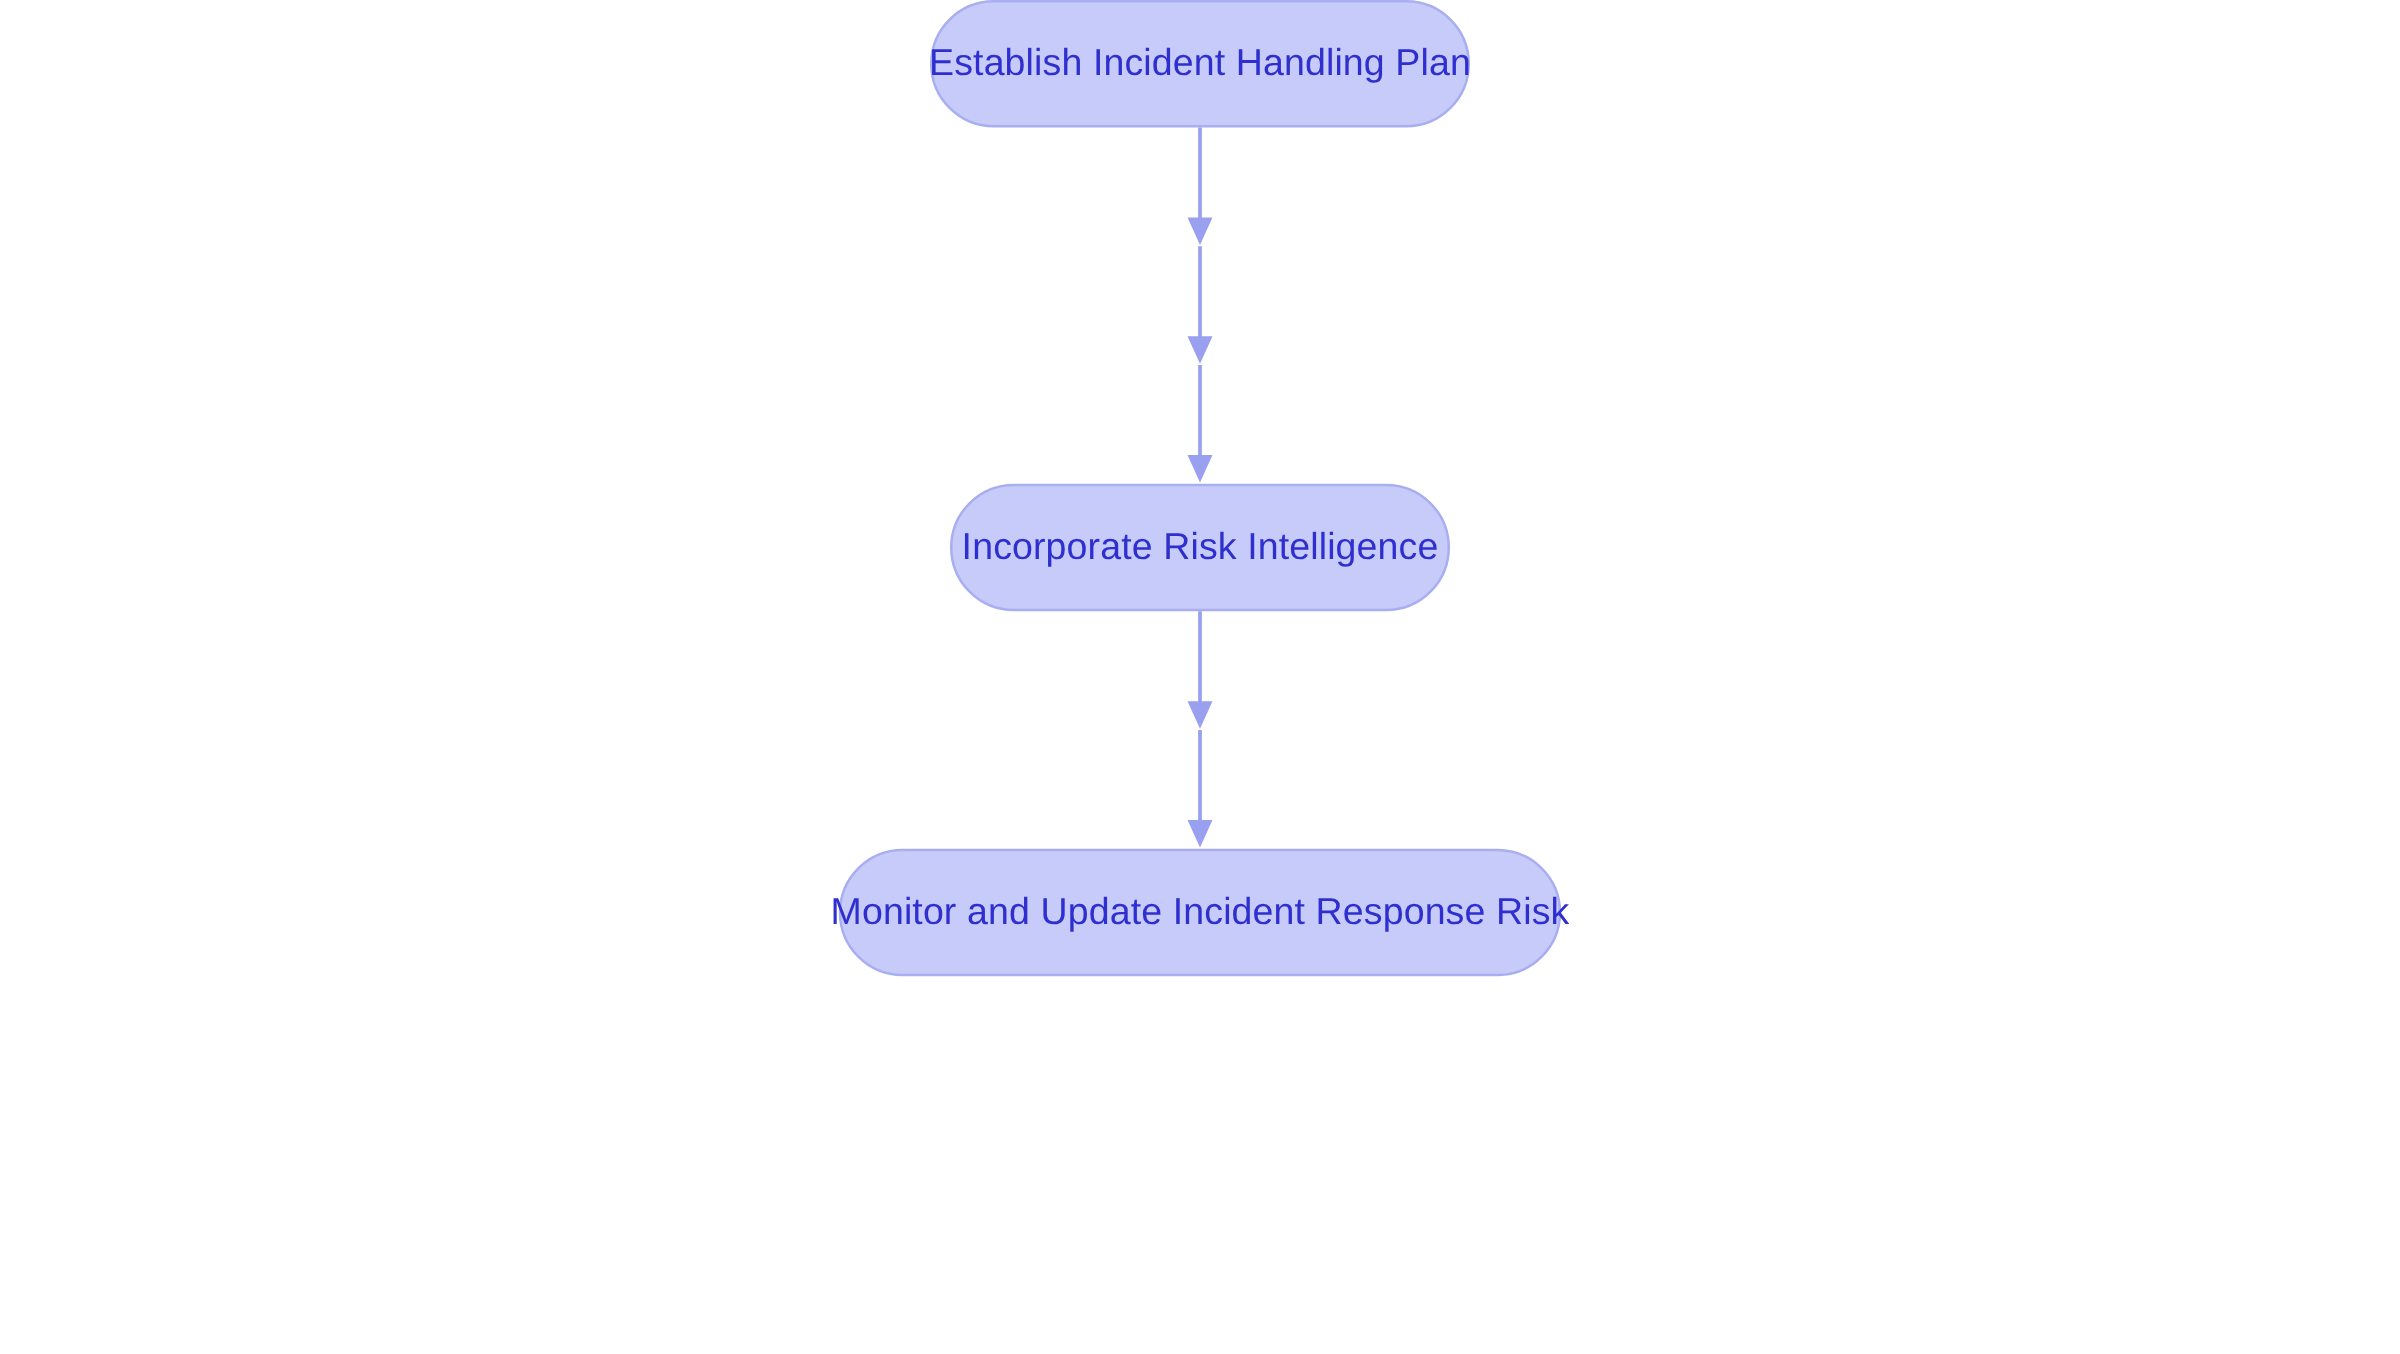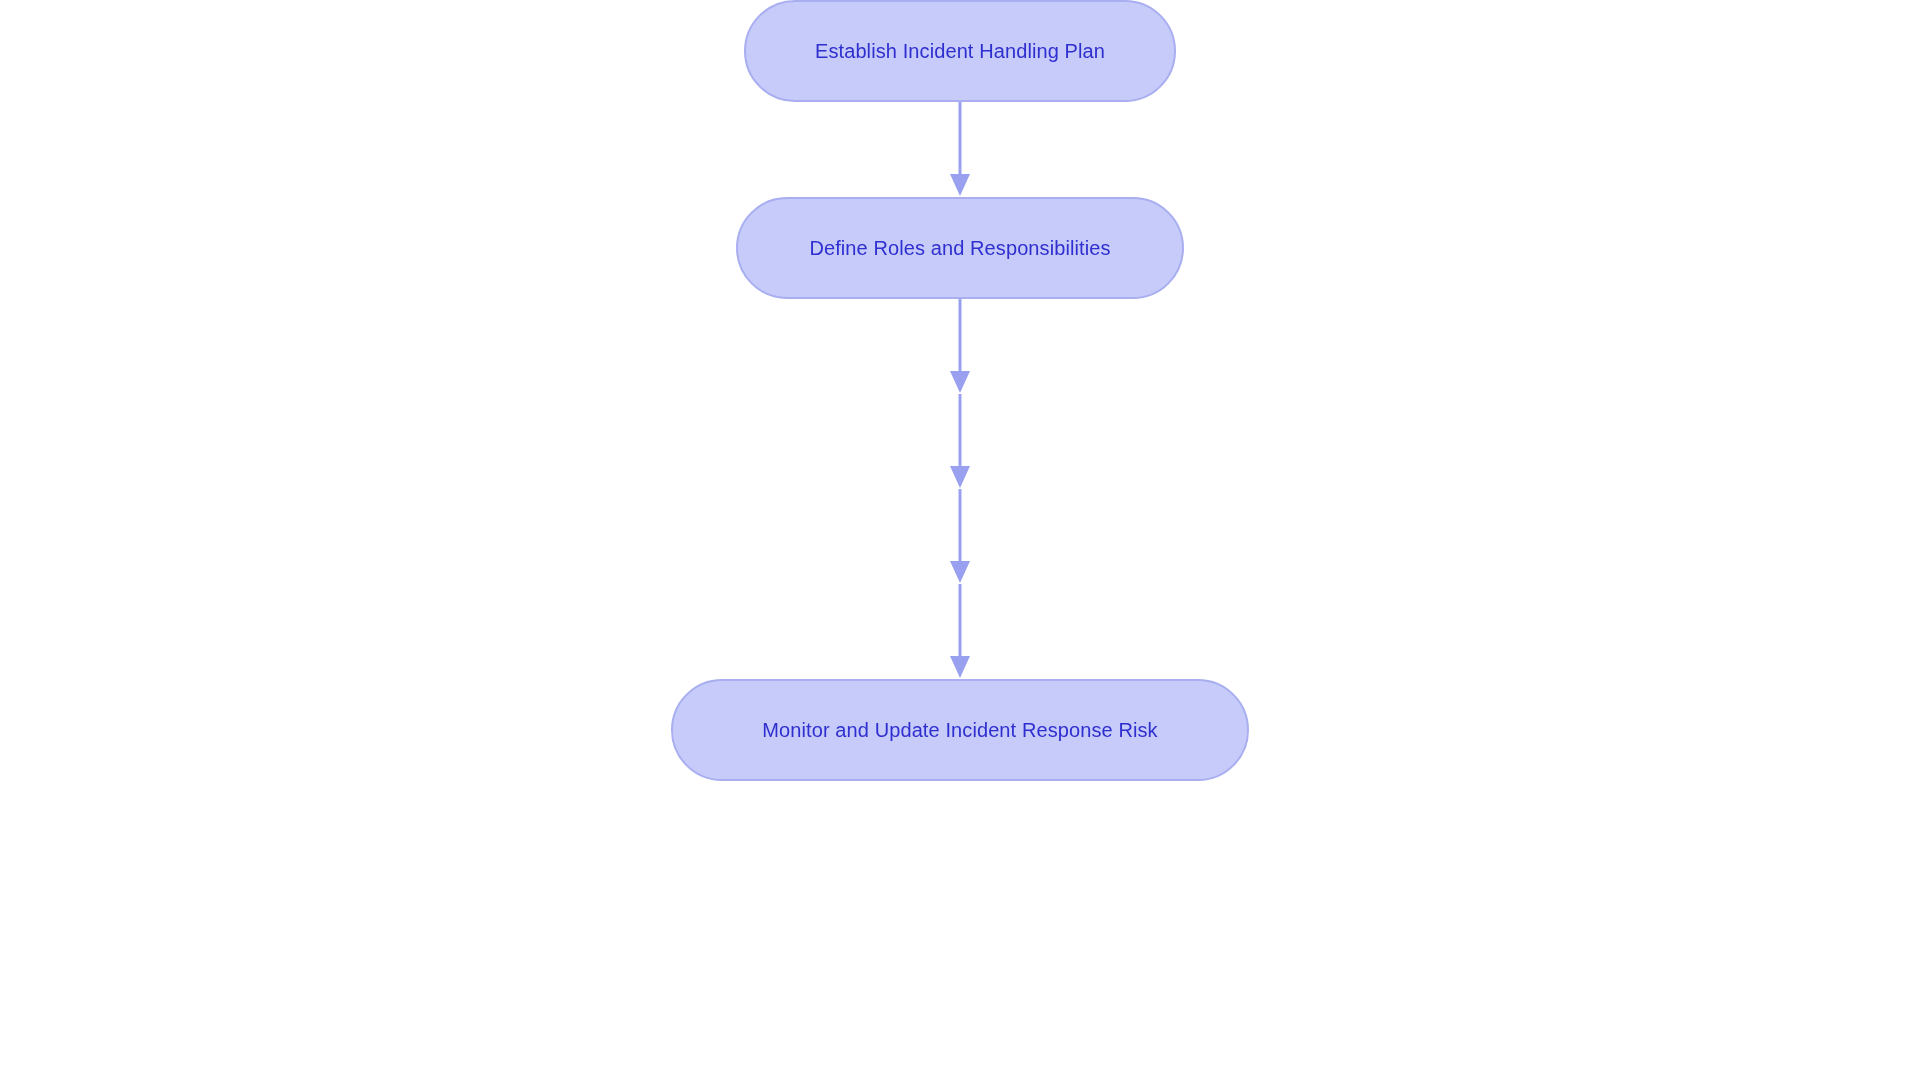--- a/index.html
+++ b/index.html
@@ -41,21 +41,21 @@
     justify-content: center;
     height: 102px;
     border-radius: 51px;
     background: #c6cbf9;
     border: 2px solid #a8aef0;
     padding: 0 46px;
     white-space: nowrap;
   }
   .node-label {
     font-family: "Liberation Sans", sans-serif;
-    font-size: 20px;
+    font-size: 30px;
     font-weight: 400;
     color: #2f2fd0;
     letter-spacing: 0.1px;
     line-height: 1;
   }
   .connector {
     position: relative;
     width: 100%;
     height: 95px;
     display: flex;
@@ -75,36 +75,36 @@
         <div class="node" style="width: 432px; background: rgb(198, 203, 249); border-color: rgb(168, 174, 240);">
           <span class="node-label" style="color: rgb(47, 47, 208);">Establish Incident Handling Plan</span>
         </div>
       </div>
       <div class="connector">
         <svg width="30" height="95" viewBox="0 0 30 95">
           <line x1="15" y1="0" x2="15" y2="80" stroke="#9aa0f0" stroke-width="3"></line>
           <polygon points="5,72 25,72 15,94" fill="#9aa0f0"></polygon>
         </svg>
       </div>
-      <div class="flow-row">
-        <div class="node" style="width: 448px; background: rgb(198, 203, 249); border-color: rgb(168, 174, 240);">
-          <span class="node-label" style="color: rgb(47, 47, 208);">Define Roles and Responsibilities</span>
-        </div>
-      </div>
       <div class="connector">
         <svg width="30" height="95" viewBox="0 0 30 95">
           <line x1="15" y1="0" x2="15" y2="80" stroke="#9aa0f0" stroke-width="3"></line>
           <polygon points="5,72 25,72 15,94" fill="#9aa0f0"></polygon>
         </svg>
       </div>
       <div class="connector">
         <svg width="30" height="95" viewBox="0 0 30 95">
           <line x1="15" y1="0" x2="15" y2="80" stroke="#9aa0f0" stroke-width="3"></line>
           <polygon points="5,72 25,72 15,94" fill="#9aa0f0"></polygon>
         </svg>
+      </div>
+      <div class="flow-row">
+        <div class="node" style="width: 400px; background: rgb(198, 203, 249); border-color: rgb(168, 174, 240);">
+          <span class="node-label" style="color: rgb(47, 47, 208);">Incorporate Risk Intelligence</span>
+        </div>
       </div>
       <div class="connector">
         <svg width="30" height="95" viewBox="0 0 30 95">
           <line x1="15" y1="0" x2="15" y2="80" stroke="#9aa0f0" stroke-width="3"></line>
           <polygon points="5,72 25,72 15,94" fill="#9aa0f0"></polygon>
         </svg>
       </div>
       <div class="connector">
         <svg width="30" height="95" viewBox="0 0 30 95">
           <line x1="15" y1="0" x2="15" y2="80" stroke="#9aa0f0" stroke-width="3"></line>

